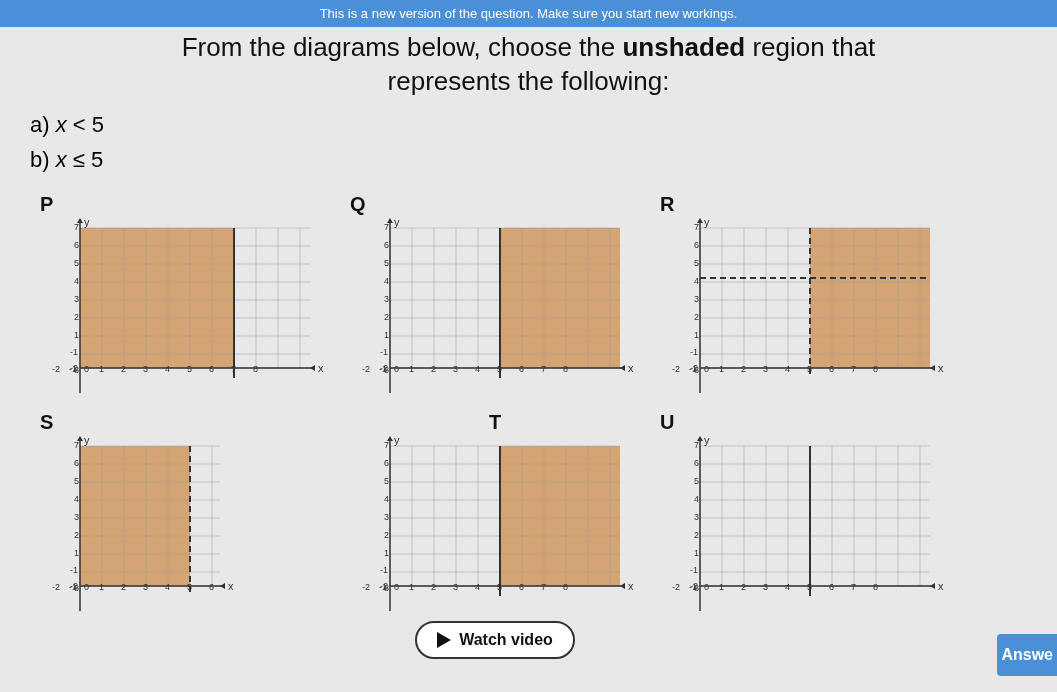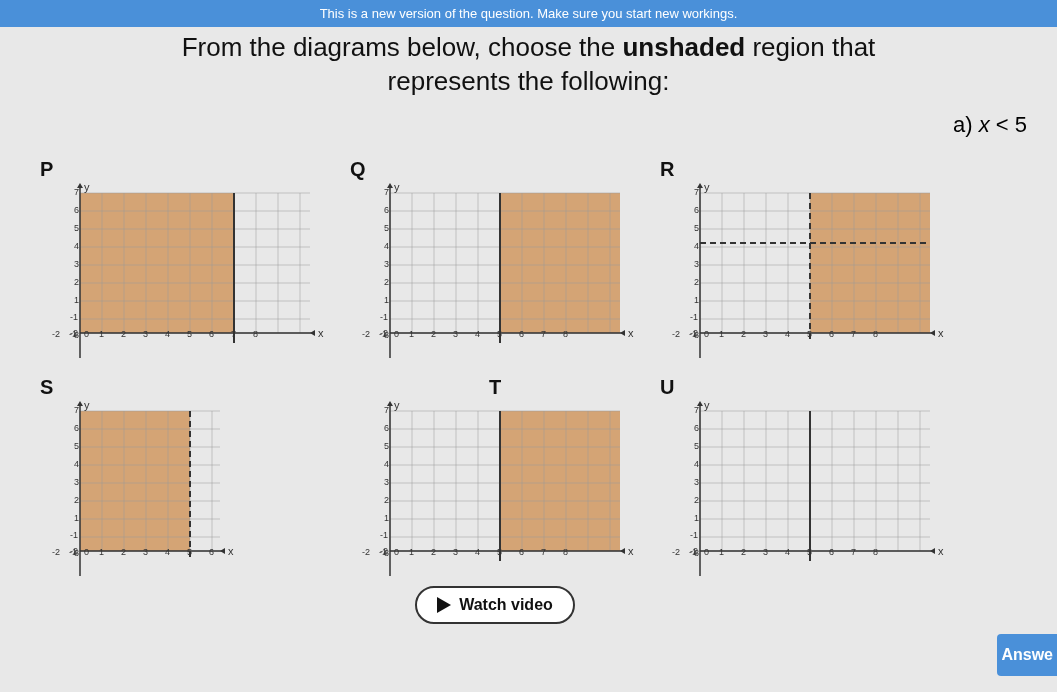--- a/index.html
+++ b/index.html
@@ -28,21 +28,21 @@
     .question-text {
       font-size: 26px;
       line-height: 1.3;
       margin-bottom: 8px;
       color: #111;
     }
     .question-text strong { font-weight: 900; }
 
     .sub-questions {
       font-size: 22px;
-      text-align: right;
+      text-align: left;
       line-height: 1.6;
       margin-bottom: 16px;
     }
 
     .diagram-cell {
       display: flex;
       flex-direction: column;
       align-items: flex-start;
     }
 
@@ -116,20 +116,21 @@
   <span> Make sure you start new workings.</span>
 </div>
 
 <div class="main-content">
   <div class="question-text" style="text-align:center;">
     From the diagrams below, choose the <strong>unshaded</strong> region that<br>
     represents the following:
   </div>
   <div class="sub-questions">
     <div>a) <em>x</em> &lt; 5</div>
+    <div>b) <em>x</em> ≤ 5</div>
   </div>
 
   <div class="row-diagrams">
 
     <div class="diagram-cell">
       <span class="diagram-label">P</span>
       <div class="graph-container">
         <svg class="graph-svg" viewBox="0 0 290 185" xmlns="http://www.w3.org/2000/svg">
 
           <rect x="40" y="10" width="154" height="140" fill="#cc8844" opacity="0.7"></rect>

